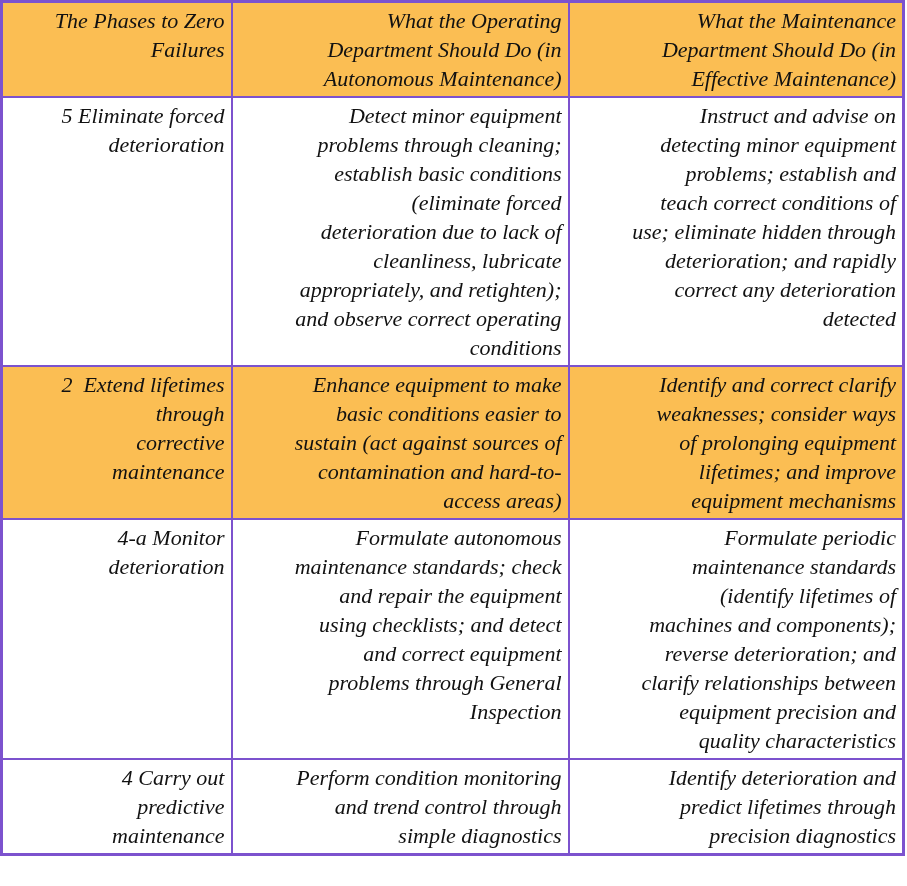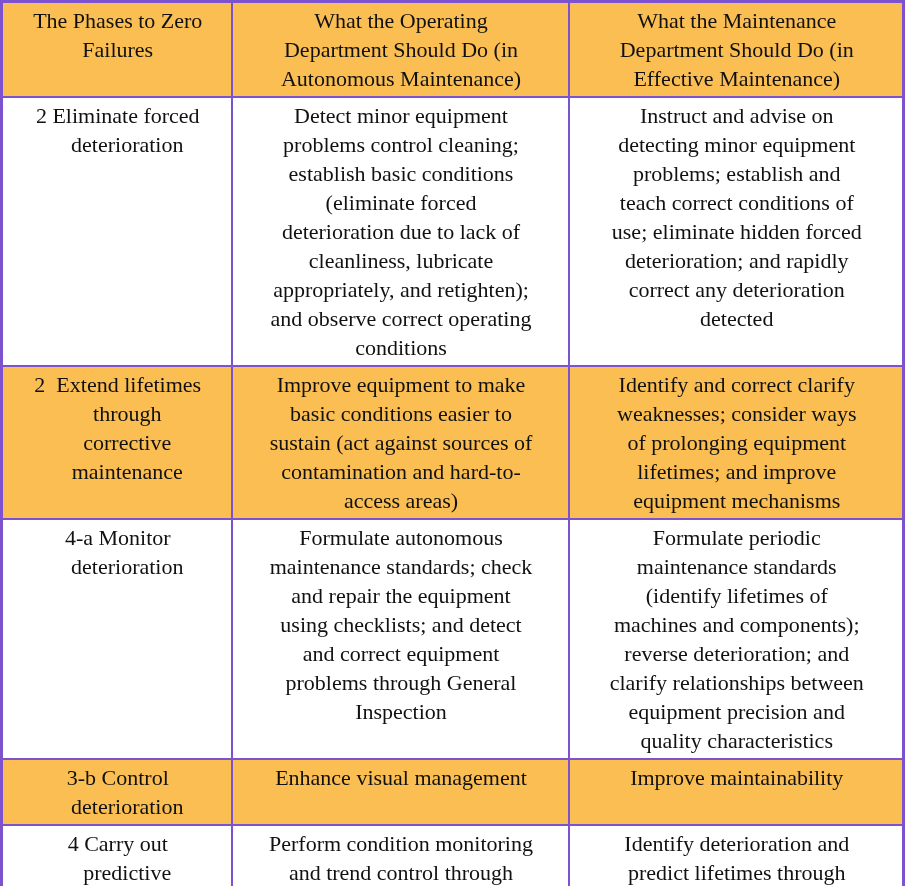--- a/index.html
+++ b/index.html
@@ -24,25 +24,26 @@
     margin: 0 0 0 0;
     border: 3px solid var(--border);
     font-family: "Liberation Serif", "DejaVu Serif", serif;
     font-size: 22px;
     line-height: 29px;
     color: var(--text);
   }
   th, td {
     border: 2px solid var(--border);
     vertical-align: top;
-    text-align: center;
+    text-align: right;
     font-weight: normal;
     padding: 3px 6px 3px 8px;
     white-space: pre-line;
     overflow: hidden;
+    font-style: italic;
   }
   th { background: var(--accent); }
   tr.highlight td { background: var(--accent); }
   td.phase {
     padding-left: 27px;
     text-indent: -19px;
   }
 </style>
 </head>
 <body>
@@ -60,46 +61,46 @@
       <th>What the Operating
 Department Should Do (in
 Autonomous Maintenance)</th>
       <th>What the Maintenance
 Department Should Do (in
 Effective Maintenance)</th>
     </tr>
   </thead>
   <tbody>
     <tr style="height:267px">
-      <td class="phase">2 Eliminate forced
+      <td class="phase">5 Eliminate forced
 deterioration</td>
       <td>Detect minor equipment
-problems control cleaning;
+problems through cleaning;
 establish basic conditions
 (eliminate forced
 deterioration due to lack of
 cleanliness, lubricate
 appropriately, and retighten);
 and observe correct operating
 conditions</td>
       <td>Instruct and advise on
 detecting minor equipment
 problems; establish and
 teach correct conditions of
-use; eliminate hidden forced
+use; eliminate hidden through
 deterioration; and rapidly
 correct any deterioration
 detected</td>
     </tr>
     <tr class="highlight" style="height:143px">
       <td class="phase">2&nbsp; Extend lifetimes
 through
 corrective
 maintenance</td>
-      <td>Improve equipment to make
+      <td>Enhance equipment to make
 basic conditions easier to
 sustain (act against sources of
 contamination and hard-to-
 access areas)</td>
       <td>Identify and correct clarify
 weaknesses; consider ways
 of prolonging equipment
 lifetimes; and improve
 equipment mechanisms</td>
     </tr>
@@ -115,26 +116,20 @@
 Inspection</td>
       <td>Formulate periodic
 maintenance standards
 (identify lifetimes of
 machines and components);
 reverse deterioration; and
 clarify relationships between
 equipment precision and
 quality characteristics</td>
     </tr>
-    <tr class="highlight" style="height:58px">
-      <td class="phase">3-b Control
-deterioration</td>
-      <td>Enhance visual management</td>
-      <td>Improve maintainability</td>
-    </tr>
     <tr style="height:90px">
       <td class="phase">4 Carry out
 predictive
 maintenance</td>
       <td>Perform condition monitoring
 and trend control through
 simple diagnostics</td>
       <td>Identify deterioration and
 predict lifetimes through
 precision diagnostics</td>

